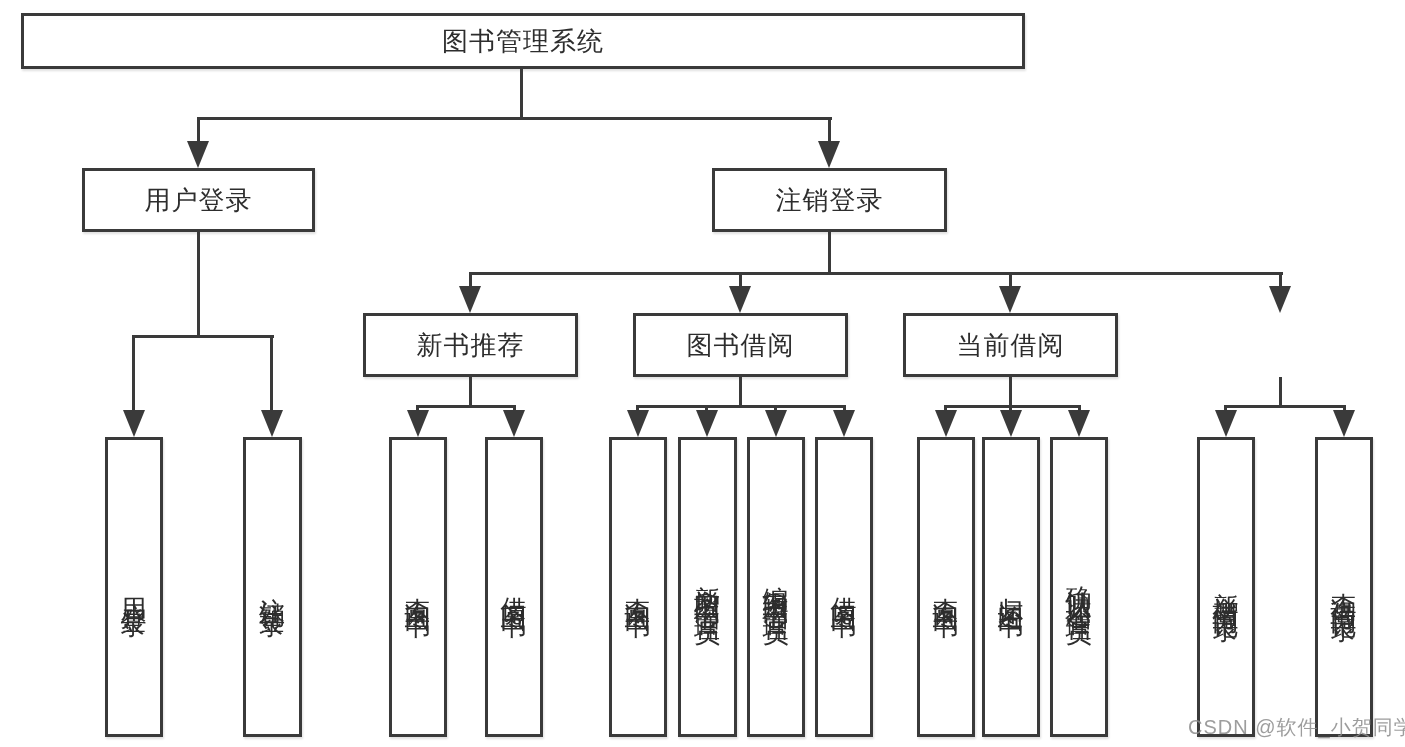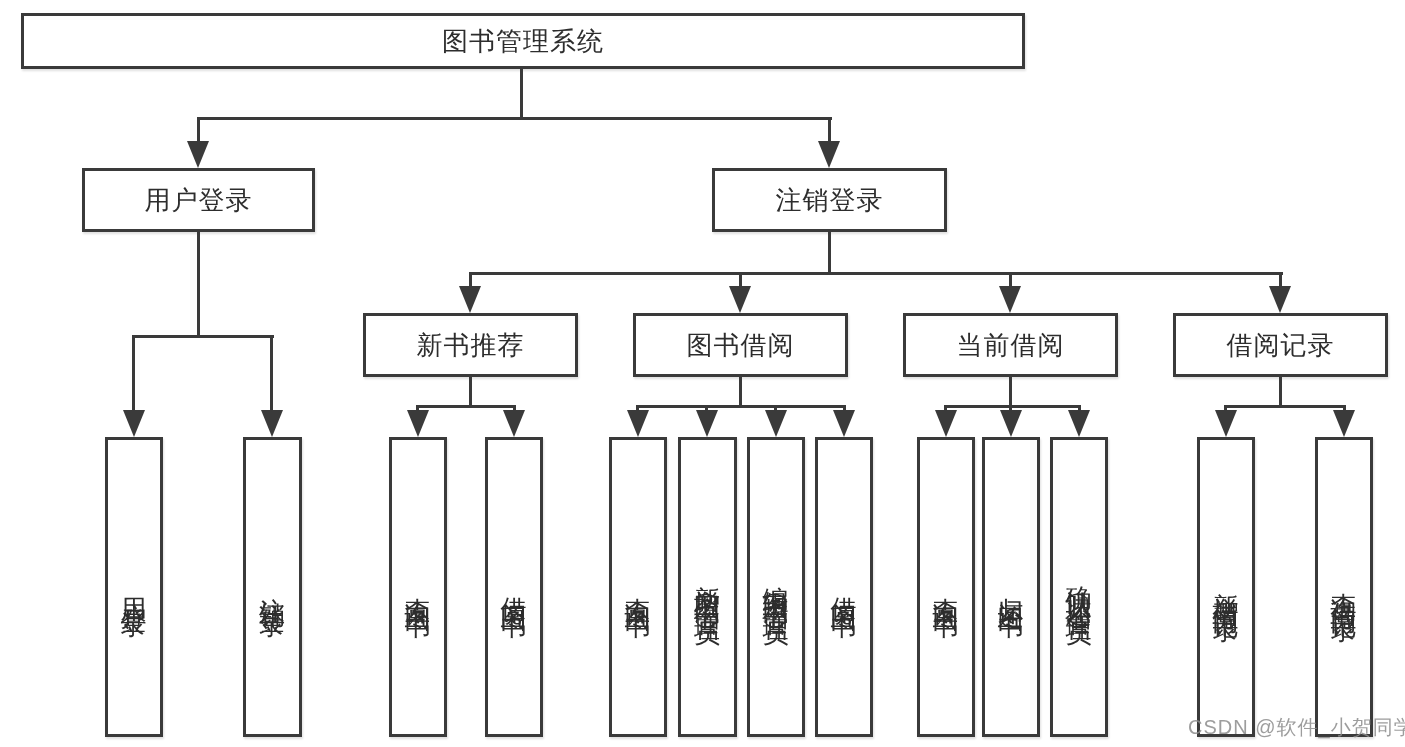--- a/index.html
+++ b/index.html
@@ -96,23 +96,20 @@
 
   <div class="hbox" style="left:633px; top:313px; width:215px; height:64px;">
     <span>图书借阅</span>
   </div>
   <div class="hbox" style="left:363px; top:313px; width:215px; height:64px;">
     <span>新书推荐</span>
   </div>
   <div class="hbox" style="left:903px; top:313px; width:215px; height:64px;">
     <span>当前借阅</span>
   </div>
-  <div class="hbox" style="left:1173px; top:313px; width:215px; height:64px;">
-    <span>借阅记录</span>
-  </div>
 
   <div class="line" style="left:469px; top:377px; width:3px; height:31px;"></div>
   <div class="line" style="left:416px; top:405px; width:100px; height:3px;"></div>
   <div class="line" style="left:416px; top:405px; width:3px; height:12px;"></div>
   <div class="arrow" style="left:407px; top:410px;"></div>
   <div class="line" style="left:513px; top:405px; width:3px; height:12px;"></div>
   <div class="arrow" style="left:503px; top:410px;"></div>
 
   <div class="line" style="left:739px; top:377px; width:3px; height:31px;"></div>
   <div class="line" style="left:636px; top:405px; width:210px; height:3px;"></div>

